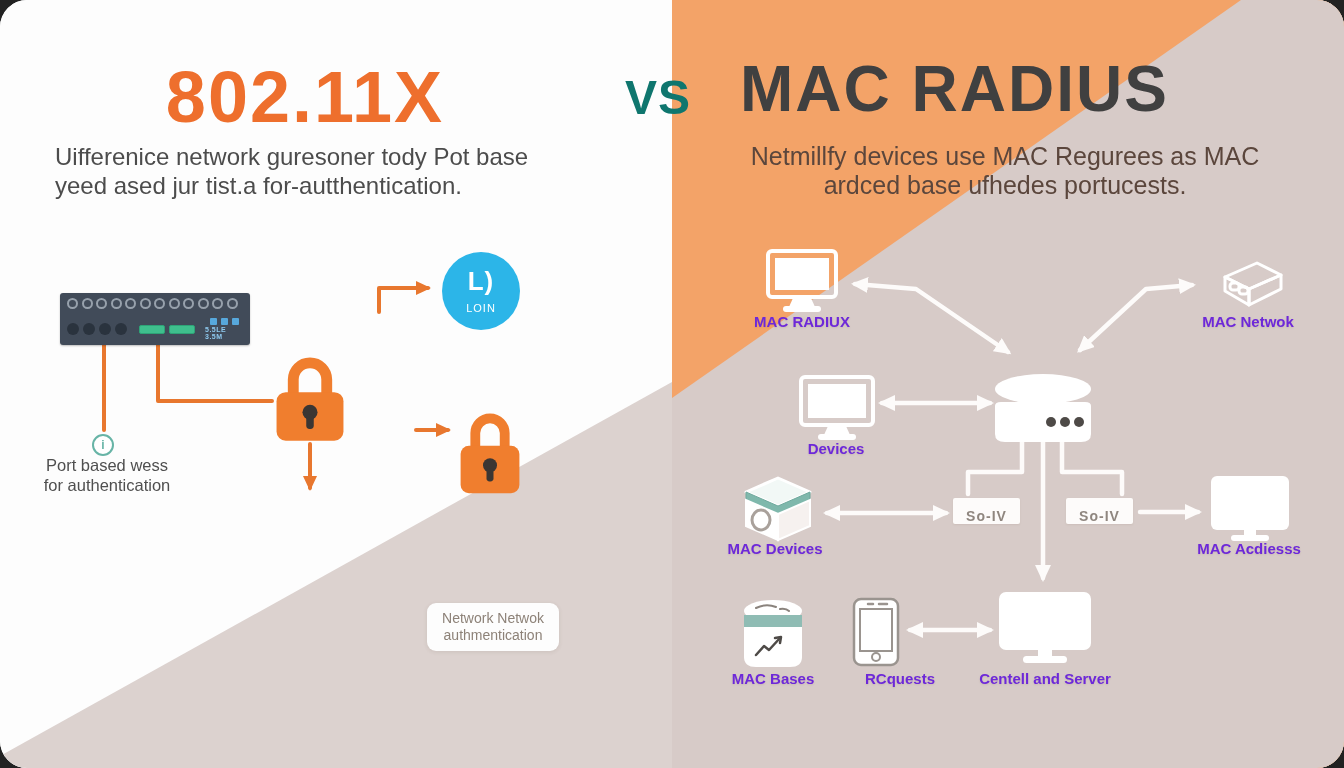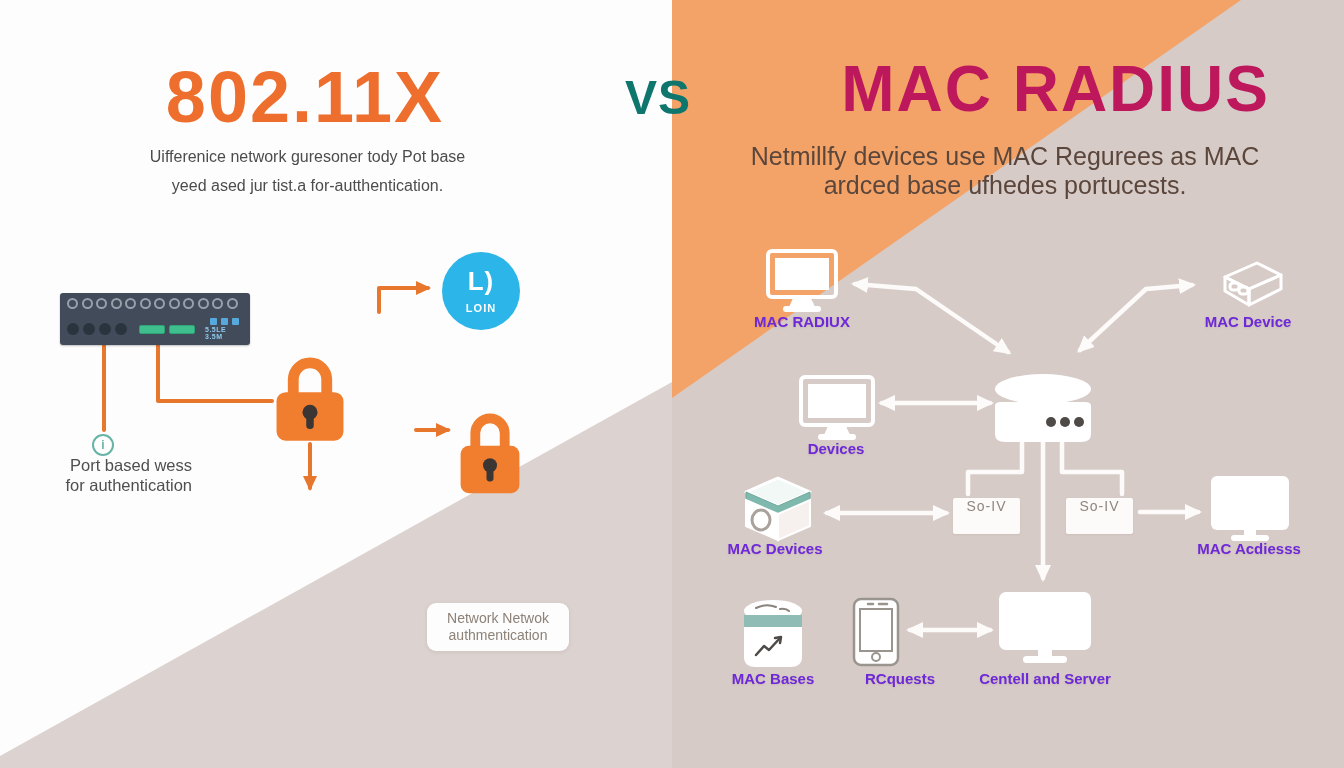--- a/index.html
+++ b/index.html
@@ -1,37 +1,37 @@
 <!DOCTYPE html>
 <html><head>
 <meta charset="utf-8">
 <style>
   html,body{margin:0;padding:0;background:#222;}
   .canvas{
     position:relative;width:1344px;height:768px;overflow:hidden;
-    font-family:"Liberation Sans", sans-serif;background:#FDFDFD;
+    font-family:"Liberation Sans", sans-serif;background:#FDFDFD;border-radius:27px;
   }
   .abs{position:absolute;}
   svg{display:block;}
   
   .title-left{
     left:110px;top:56px;width:390px;text-align:center;
     font-size:72px;font-weight:700;color:#EE6F2D;letter-spacing:2px;
   }
   .subtitle-left{
-    left:55px;top:142px;width:505px;text-align:center;
-    font-size:16px;line-height:29px;color:#4C4C4C;
+    left:55px;top:142px;width:505px;text-align:left;
+    font-size:24px;line-height:29px;color:#4C4C4C;
   }
   .vs{
     left:616px;top:70px;width:84px;text-align:center;
     font-size:48px;font-weight:800;color:#0f766e;letter-spacing:1px;
   }
   .title-right{
-    left:740px;top:52px;width:530px;text-align:right;
-    font-size:64px;font-weight:700;color:#be185d;letter-spacing:2px;
+    left:740px;top:52px;width:530px;text-align:left;
+    font-size:64px;font-weight:700;color:#404040;letter-spacing:2px;
   }
   .subtitle-right{
     left:730px;top:142px;width:550px;text-align:center;
     font-size:25px;line-height:29px;color:#5B463C;
   }
   .node-label{
     text-align:center;font-size:15px;font-weight:700;color:#6d28d9;
     text-shadow:0 1px 2px rgba(120,90,70,.15);white-space:nowrap;
     transform:translateX(-50%);
   }
@@ -51,42 +51,43 @@
   .sw-blues{display:flex;gap:4px;}
   .sw-blue{width:7px;height:7px;background:#57A8DC;border-radius:1px;}
   .sw-text{font-size:7px;color:#8EC9EE;letter-spacing:.5px;font-weight:700;}
   .info-circle{
     left:92px;top:434px;width:22px;height:22px;border:2.5px solid #67B4A6;
     border-radius:50%;background:#fff;box-sizing:border-box;
     display:flex;align-items:center;justify-content:center;
     color:#67B4A6;font-size:12px;font-weight:700;
   }
   .port-label{
-    left:22px;top:455px;width:170px;text-align:right;
+    left:22px;top:455px;width:170px;text-align:center;
     font-size:16.5px;line-height:20px;color:#4F4F4F;
   }
   .login-badge{
     left:442px;top:252px;width:78px;height:78px;border-radius:50%;
     background:#2CB5E8;color:#fff;display:flex;flex-direction:column;
     align-items:center;justify-content:center;
   }
   .login-glyph{font-size:26px;font-weight:700;line-height:26px;letter-spacing:1px;}
-  .login-label{font-size:11px;font-weight:700;letter-spacing:1px;margin-top:8px;}
+  .login-label{font-size:11px;font-weight:400;letter-spacing:1px;margin-top:8px;}
   .net-box{
-    left:427px;top:603px;width:142px;height:48px;background:#FDFDFD;
+    left:427px;top:603px;width:132px;height:48px;background:#FDFDFD;
     border-radius:9px;box-shadow:0 1px 4px rgba(90,70,60,.12);
     display:flex;flex-direction:column;align-items:center;justify-content:center;
     font-size:14px;line-height:17px;color:#8D8278;
   }
   
   .soiv-box{
-    width:67px;height:36px;background:#FDFBFA;border-radius:2px;
-    display:flex;align-items:flex-start;justify-content:center;
+    width:67px;height:26px;background:#FDFBFA;border-radius:2px;
+    display:flex;align-items:flex-end;justify-content:center;
     font-size:14px;color:#8F867F;letter-spacing:1px;
     box-shadow:0 1px 2px rgba(120,90,70,.1);
+    font-weight:bold;
   }
 </style>
 </head>
 <body>
 
 <div class="canvas">
 
   <svg class="abs" width="1344" height="768" viewBox="0 0 1344 768" style="left:0;top:0;">
     <rect x="0" y="0" width="1344" height="768" fill="#FDFDFD"></rect>
     <rect x="672" y="0" width="672" height="768" fill="#F3A368"></rect>
@@ -218,21 +219,21 @@
 
   <svg class="abs" width="76" height="58" viewBox="0 0 76 58" style="left:1213px;top:255px;">
     <g fill="none" stroke="#FFFFFF" stroke-width="3" stroke-linejoin="round">
       <polygon points="12,22 44,8 68,20 36,34"></polygon>
       <polygon points="12,22 12,36 36,50 36,34"></polygon>
       <polygon points="68,20 68,34 36,50 36,34"></polygon>
       <rect x="17" y="28" width="9" height="7" rx="3"></rect>
       <rect x="26" y="32" width="9" height="7" rx="3"></rect>
     </g>
   </svg>
-  <div class="abs node-label" style="left:1248px;top:313px;">MAC Device</div>
+  <div class="abs node-label" style="left:1248px;top:313px;">MAC Netwok</div>
 
   <svg class="abs" width="100" height="76" viewBox="0 0 100 76" style="left:993px;top:372px;">
     <ellipse cx="50" cy="17" rx="48" ry="15" fill="#FFFFFF"></ellipse>
     <path d="M2,34 Q2,30 8,30 H92 Q98,30 98,34 V62 Q98,70 88,70 H12 Q2,70 2,62 Z" fill="#FFFFFF"></path>
     <circle cx="58" cy="50" r="5" fill="#4E4A47"></circle>
     <circle cx="72" cy="50" r="5" fill="#4E4A47"></circle>
     <circle cx="86" cy="50" r="5" fill="#4E4A47"></circle>
   </svg>
 
   <svg class="abs" width="78" height="66" viewBox="0 0 78 66" style="left:798px;top:374px;">

